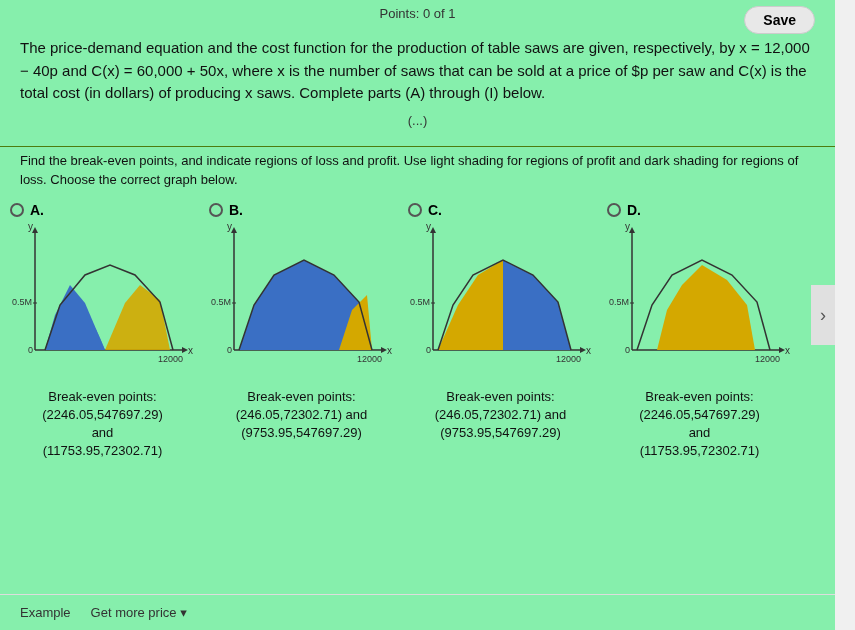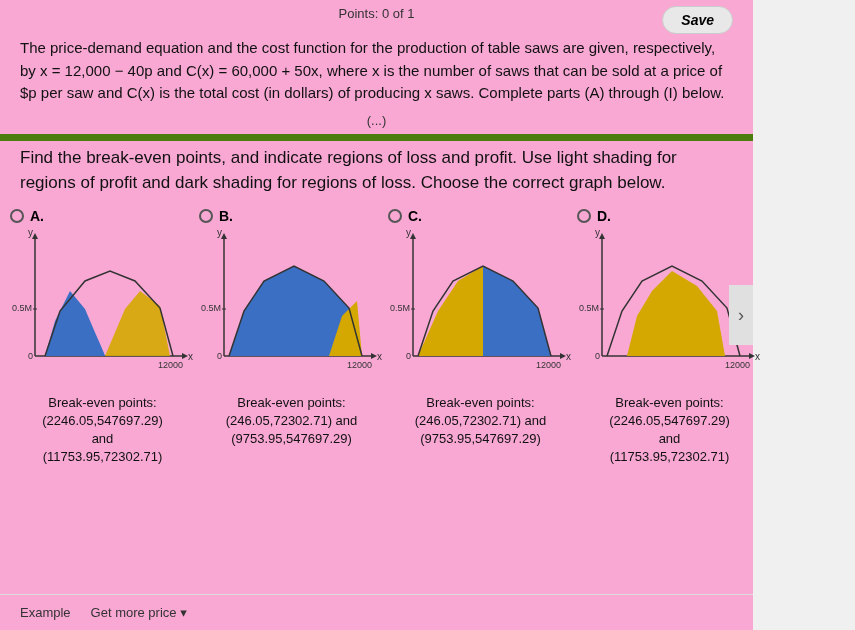--- a/index.html
+++ b/index.html
@@ -5,23 +5,23 @@
     * { box-sizing: border-box; margin: 0; padding: 0; }
     body {
       font-family: Arial, sans-serif;
       background: #f0f0f0;
       width: 855px;
       height: 630px;
       overflow: hidden;
       position: relative;
     }
     .main-container {
-      width: 753px;
+      width: 835px;
       height: 630px;
-      background: #f9a8d4;
+      background: #86efac;
       display: flex;
       flex-direction: column;
       position: relative;
     }
     .top-bar {
       display: flex;
       justify-content: center;
       align-items: center;
       padding: 6px 20px;
       position: relative;
@@ -34,41 +34,40 @@
       position: absolute;
       right: 20px;
       top: 6px;
       background: #e8e8e8;
       border: 1px solid #ccc;
       border-radius: 20px;
       padding: 5px 18px;
       font-size: 14px;
       font-weight: bold;
       cursor: pointer;
-      font-style: italic;
     }
     .problem-text {
       padding: 10px 20px 6px 20px;
       font-size: 15px;
       line-height: 1.5;
       color: #111;
     }
     .ellipsis-row {
       text-align: center;
       padding: 2px 0;
       font-size: 13px;
       color: #333;
     }
     .instruction-text {
       padding: 4px 20px 6px 20px;
-      font-size: 17px;
+      font-size: 13px;
       color: #111;
       line-height: 1.5;
-      border-top: 7px solid #4d7c0f;
-      margin-top: 4px;
+      border-top: 1px solid #4d7c0f;
+      margin-top: 16px;
     }
     .graphs-section {
       display: flex;
       flex-direction: row;
       align-items: flex-start;
       padding: 6px 10px;
       gap: 4px;
       flex: 1;
     }
     .graph-option {

